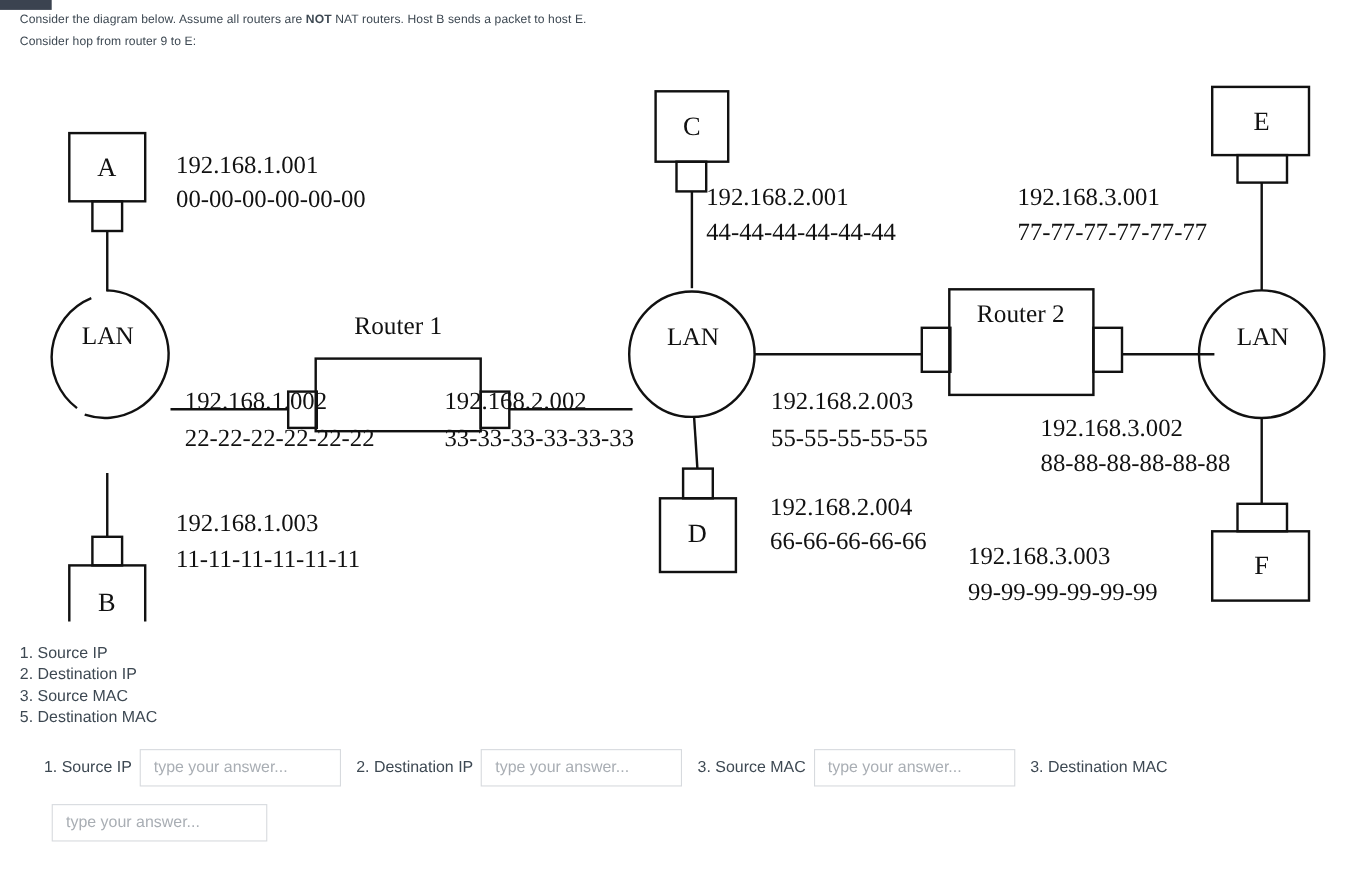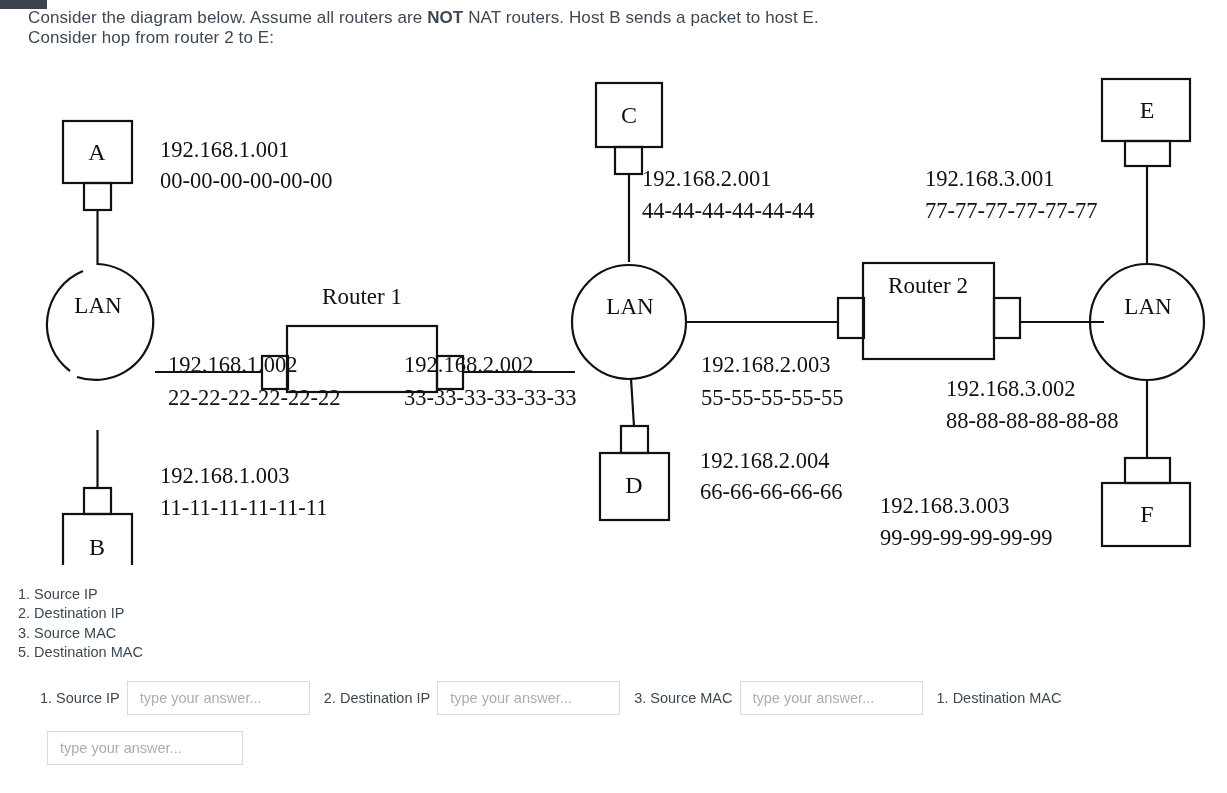--- a/index.html
+++ b/index.html
@@ -21,25 +21,24 @@
     top: 0;
     width: 47px;
     height: 9px;
     background: #3b4350;
   }
   #prompt {
     position: absolute;
     left: 18px;
     top: 8px;
     width: 1180px;
-    font-size: 17px;
+    font-size: 11px;
     line-height: 20px;
     color: #3d4852;
     letter-spacing: 0.1px;
-    margin-left: 10px;
   }
   #prompt .b { font-weight: bold; }
 
   
   #diagram {
     position: absolute;
     left: 0;
     top: 60px;
     width: 1227px;
     height: 505px;
@@ -93,21 +92,21 @@
   .ans-row.second { margin-top: 16px; }
   .ans-row.second .ans-input { width: 196px; margin-left: 7px; }
 </style>
 </head>
 <body>
 
 <div id="top-marker"></div>
 
 <div id="prompt">
   <span>Consider the diagram below. Assume all routers are </span><span class="b">NOT</span><span> NAT routers.  Host B sends a packet to host E.</span><br>
-  <span>Consider hop from router 2 to E:</span>
+  <span>Consider hop from router 9 to E:</span>
 </div>
 
 <div id="diagram">
 <svg width="1227" height="505" viewBox="0 0 1227 505" xmlns="http://www.w3.org/2000/svg">
   <g fill="none" stroke="#111111" stroke-width="2.2">
 
     <rect x="63" y="61" width="69" height="62"></rect>
     <rect x="84" y="123" width="27" height="27"></rect>
     <line x1="97.5" y1="150" x2="97.5" y2="205"></line>
 
@@ -218,18 +217,18 @@
   <div class="ans-row">
     <span class="ans-label">1. Source IP</span>
     <input class="ans-input" type="text" placeholder="type your answer..." style="">
 
     <span class="ans-label">2. Destination IP</span>
     <input class="ans-input" type="text" placeholder="type your answer..." style="">
 
     <span class="ans-label">3. Source MAC</span>
     <input class="ans-input" type="text" placeholder="type your answer..." style="">
 
-    <span class="ans-label">1. Destination MAC</span>
+    <span class="ans-label">3. Destination MAC</span>
   </div>
   <div class="ans-row second">
     <input class="ans-input" type="text" placeholder="type your answer..." style="">
   </div>
 </div>
 
 </body></html>

